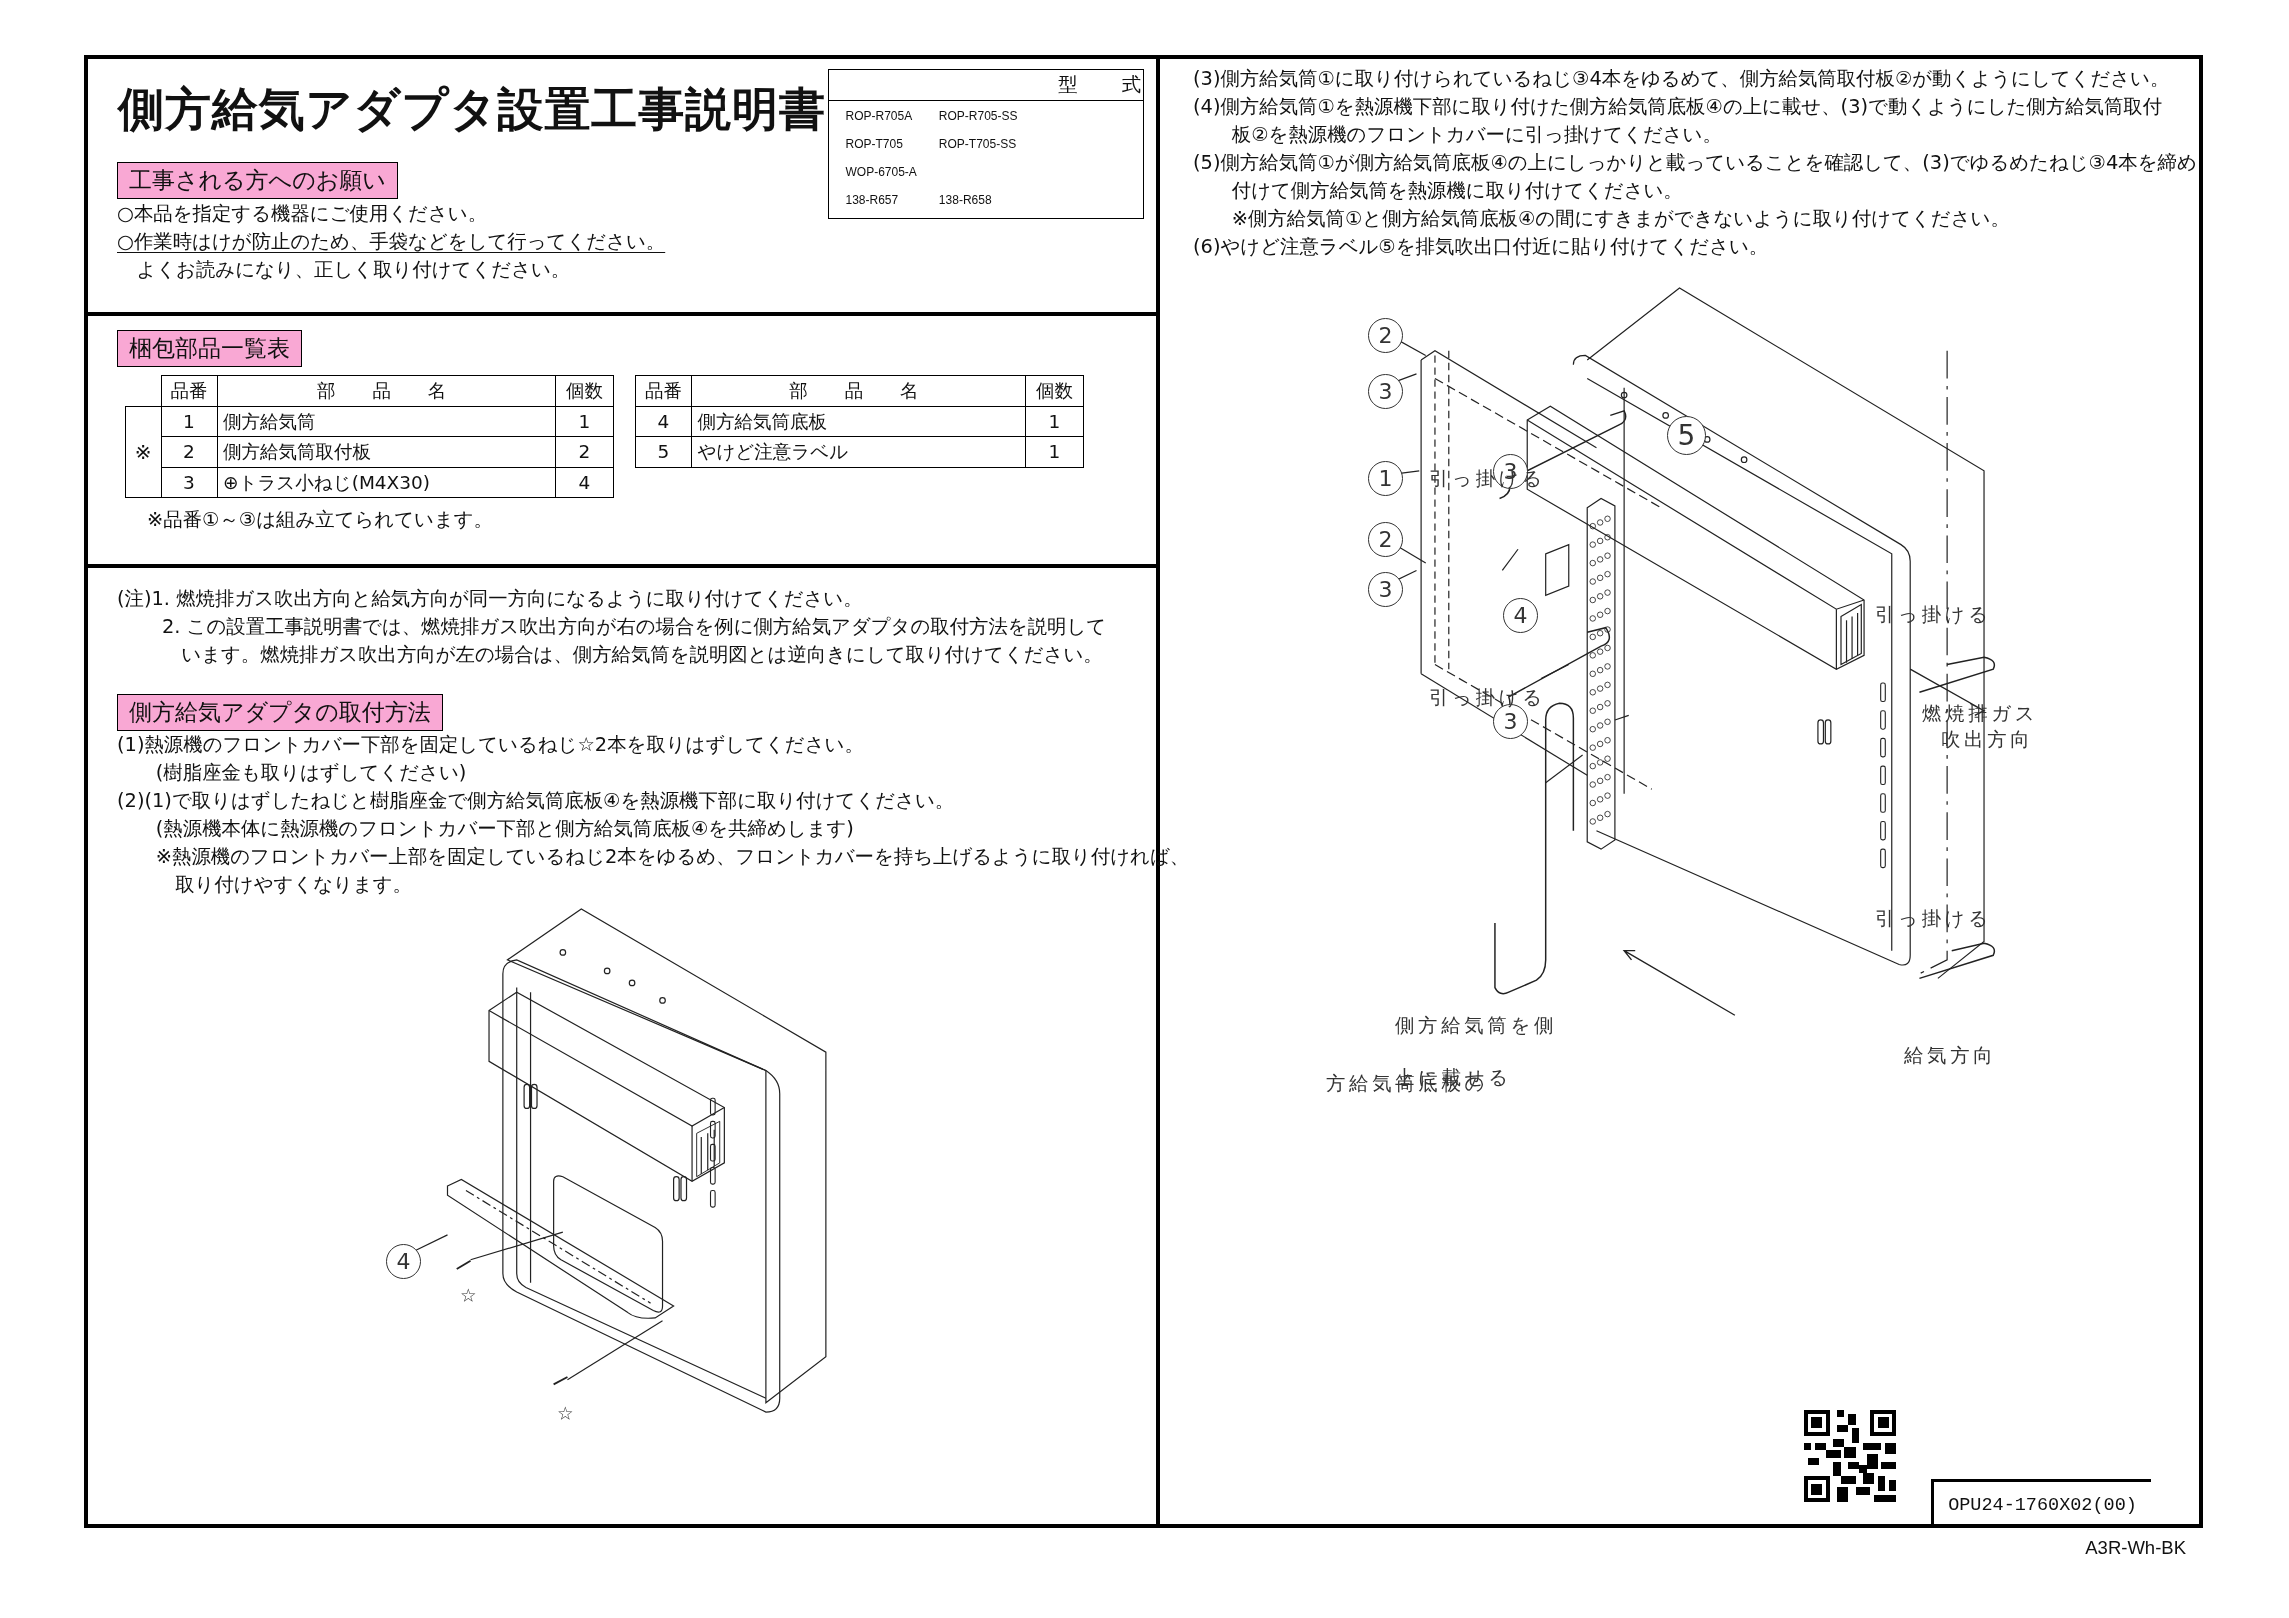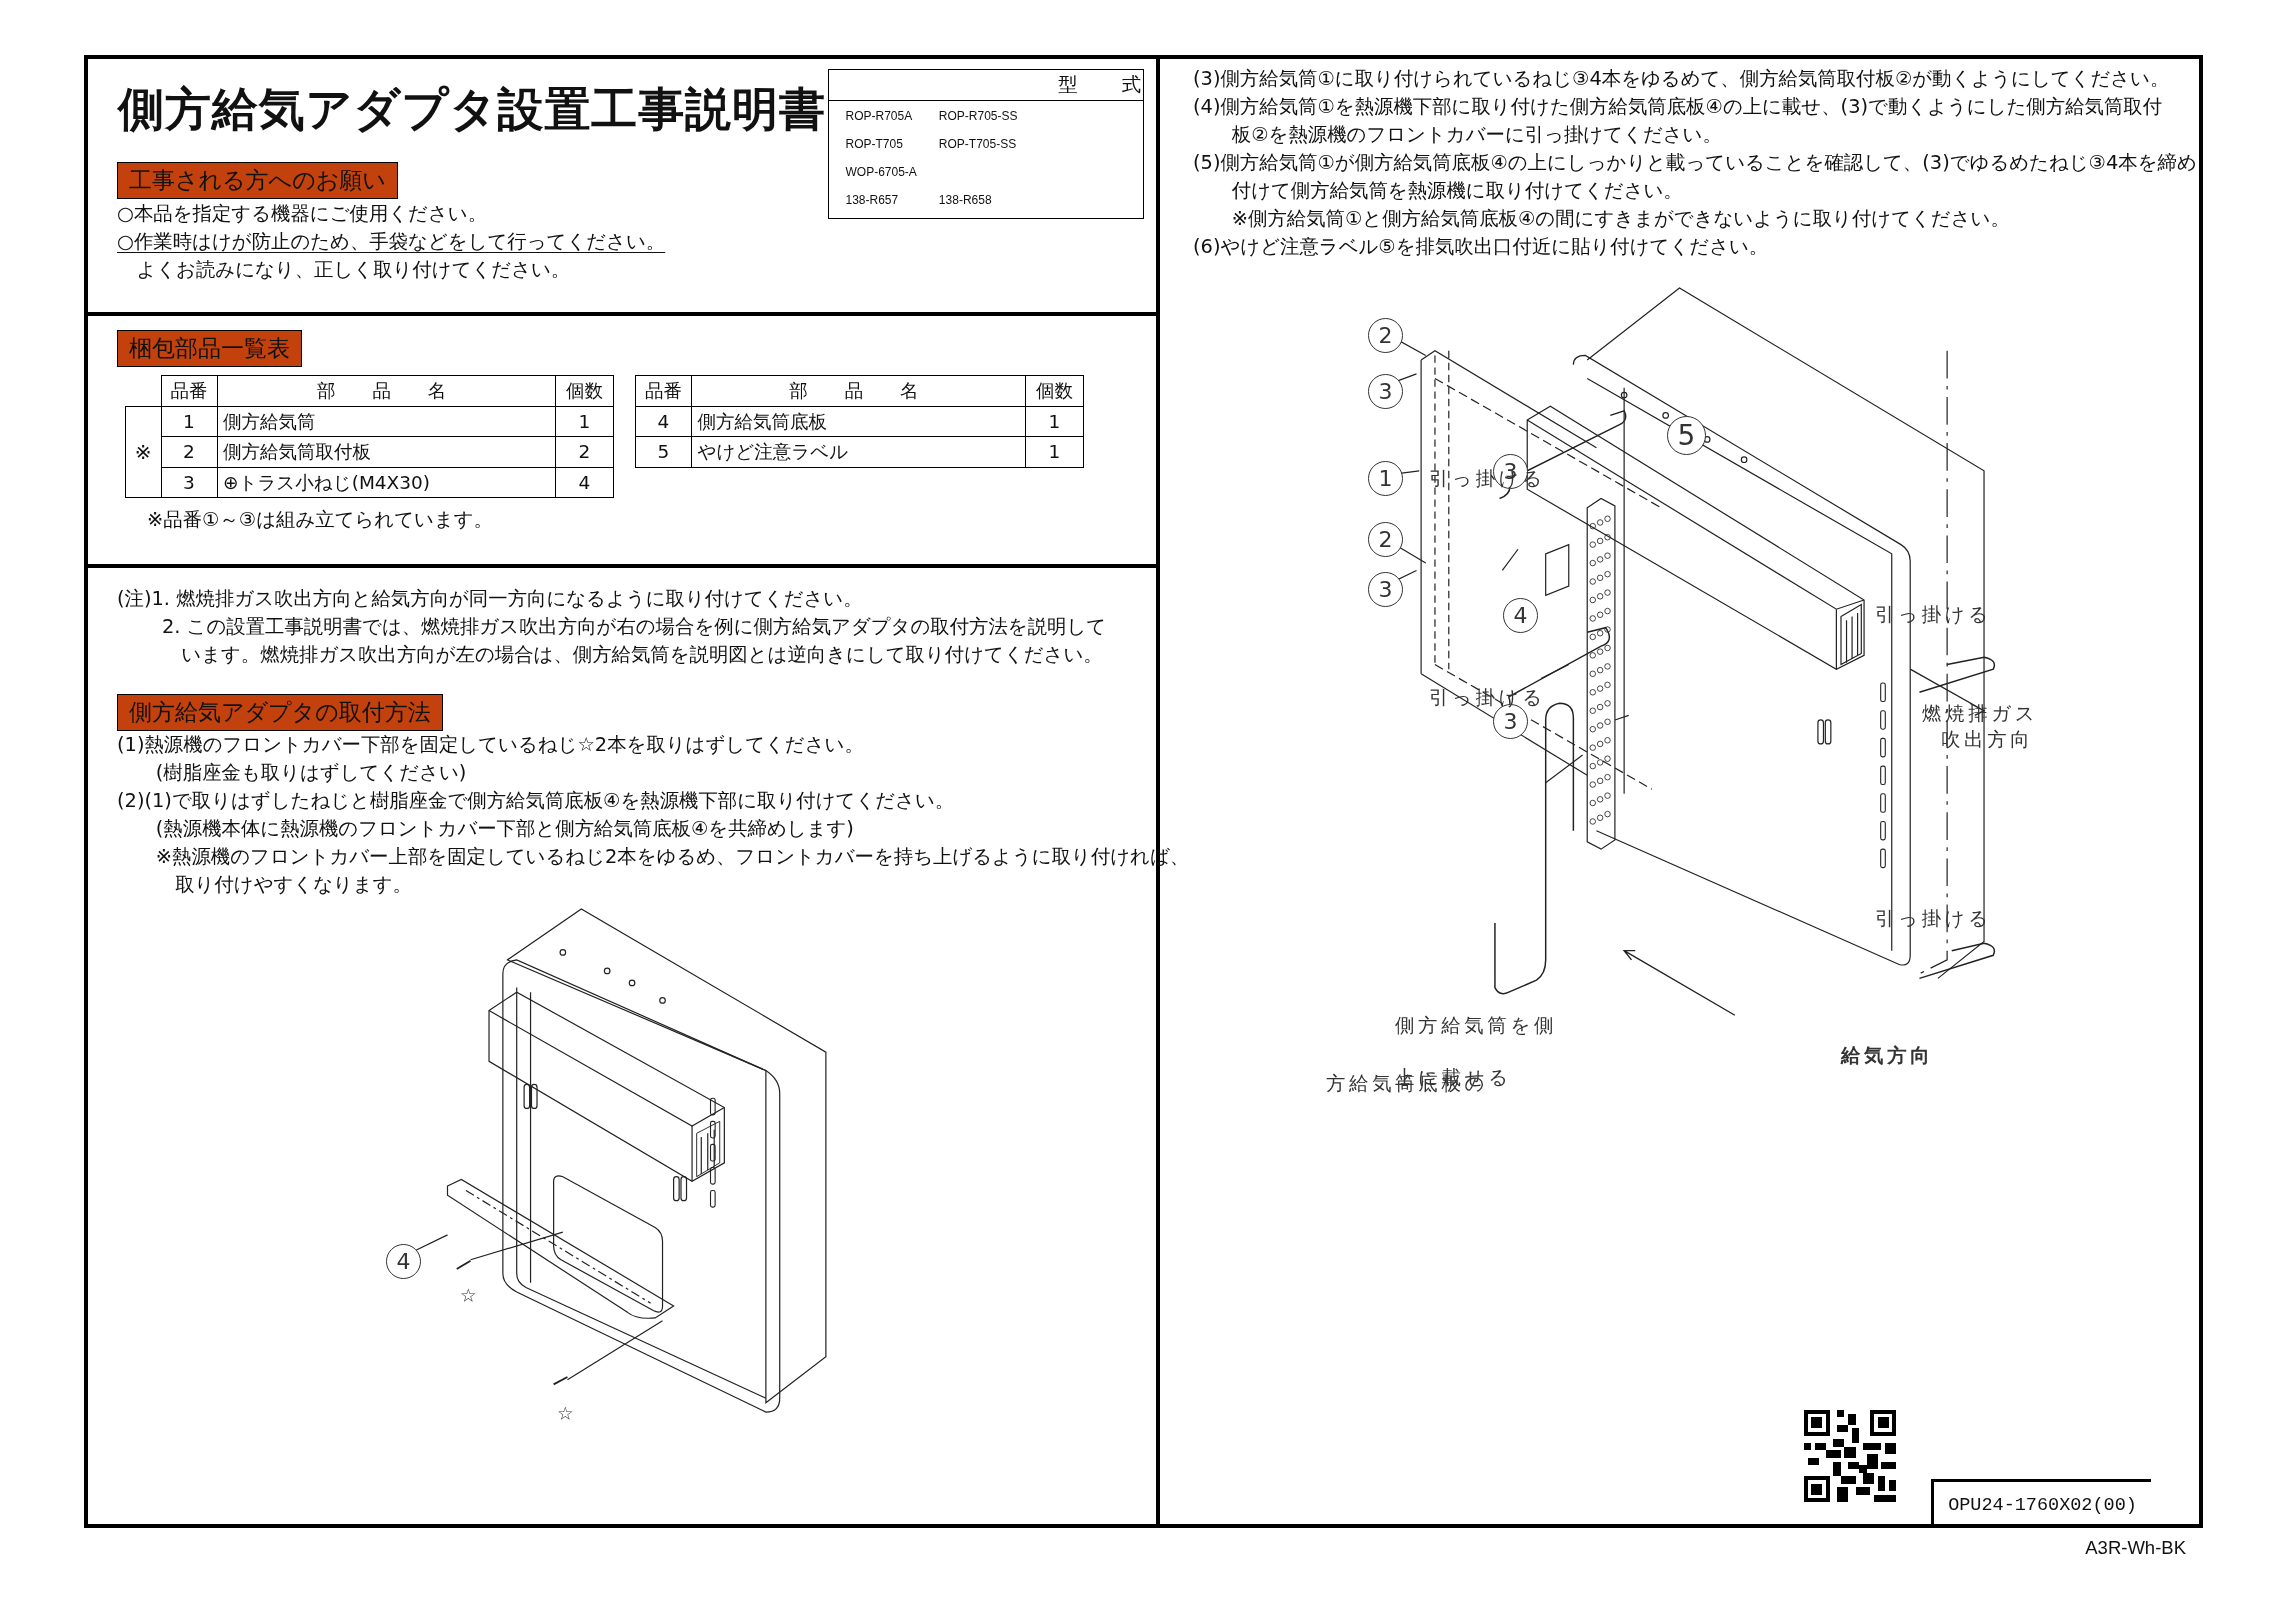--- a/index.html
+++ b/index.html
@@ -4,21 +4,21 @@
 <style>
   html, body { margin:0; padding:0; background:#ffffff; }
   body { width:2290px; height:1619px; position:relative; overflow:hidden;
          font-family:"DejaVu Sans","Liberation Sans",sans-serif; color:#111; }
   .frame { position:absolute; left:84px; top:55px; width:2119px; height:1473px;
            border:4.6px solid #000; box-sizing:border-box; }
   .vdiv { position:absolute; left:1156px; top:55px; width:3.7px; height:1473px; background:#000; }
   .hdiv { position:absolute; left:84px; width:1074px; height:3.7px; background:#000; }
   .abs { position:absolute; }
   .title { font-size:46px; font-weight:bold; letter-spacing:0.9px; white-space:nowrap; }
-  .boxhead { border:1.8px solid #000; padding:1.8px 11px; font-size:23px; display:inline-block; white-space:nowrap; background:#c2410c; }
+  .boxhead { border:1.8px solid #000; padding:1.8px 11px; font-size:23px; display:inline-block; white-space:nowrap; background:#f9a8d4; }
   .line { font-size:19.4px; line-height:28px; white-space:nowrap; }
   .ul { text-decoration:underline; text-underline-offset:3.7px; }
   table.model { border-collapse:collapse; font-family:"Liberation Sans",sans-serif; font-size:12px; }
   table.model td { padding:0 11px; height:28px; white-space:nowrap; }
   table.parts { border-collapse:collapse; font-size:18.5px; }
   table.parts td, table.parts th { border:1.8px solid #000; height:29.5px; padding:0 5.5px; white-space:nowrap; font-weight:normal; }
   table.parts th { text-align:center; }
   .num { text-align:center; }
   .qr { position:absolute; left:1804px; top:1410px; width:92px; height:92px; }
   .docno { position:absolute; left:1931px; top:1479px; width:220px; height:49px;
@@ -342,21 +342,21 @@
 <div class="circ" style="left:1667px; top:416px; width:37px; height:37px; font-size:28px;">
     <span>5</span>
   </div>
 
 <div class="lbl" style="left:1429px; top:466px;">引っ掛ける</div>
 <div class="lbl" style="left:1429px; top:685px;">引っ掛ける</div>
 <div class="lbl" style="left:1875px; top:602px;">引っ掛ける</div>
 <div class="lbl" style="left:1875px; top:906px;">引っ掛ける</div>
 <div class="lbl" style="left:1922px; top:701px;">燃焼排ガス</div>
 <div class="lbl" style="left:1922px; top:727px;margin-left:19px;">吹出方向</div>
-<div class="lbl" style="left:1841px; top:1043px;font-weight:bold;">給気方向</div>
+<div class="lbl" style="left:1904px; top:1043px;">給気方向</div>
 <div class="lbl" style="left:1395px; top:1013px;">側方給気筒を側</div>
 <div class="lbl" style="left:1326px; top:1039px;margin-top:32px;">方給気筒底板の</div>
 <div class="lbl" style="left:1395px; top:1065px;">上に載せる</div>
 
 <svg class="qr" viewBox="0 0 25 25" shape-rendering="crispEdges">
   <rect x="0" y="0" width="25" height="25" fill="#fff"></rect>
   <g fill="#000">
     <rect x="0" y="0" width="7" height="7"></rect>
       <rect x="1" y="1" width="5" height="5" fill="#fff"></rect>
       <rect x="2" y="2" width="3" height="3"></rect>

